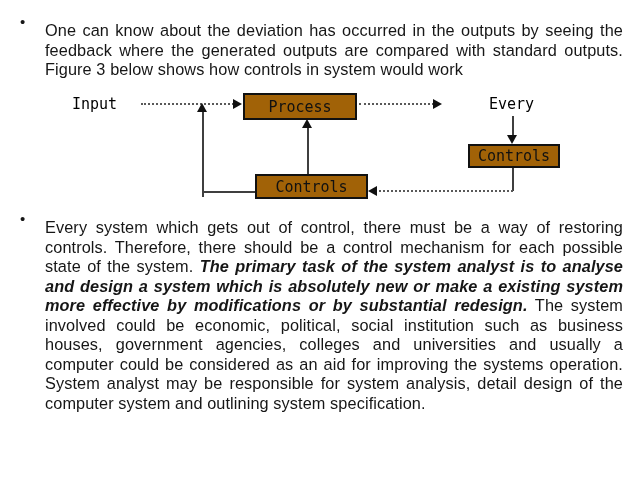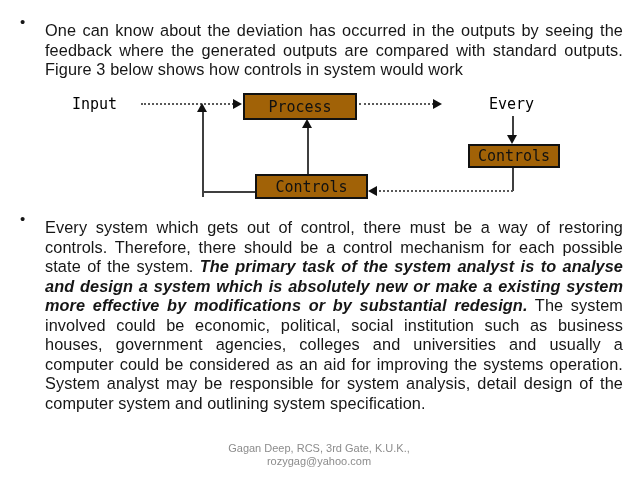--- a/index.html
+++ b/index.html
@@ -153,18 +153,14 @@
     <div class="vline p-left-vline"></div>
     <div class="arr arr-up p-left-arrU"></div>
 
   </div>
 
   <div class="bullet bullet-2">
     <span class="marker">•</span>
     <p><span>Every system which gets out of control, there must be a way of restoring controls. Therefore, there should be a control mechanism for each possible state of the system.  </span><span class="em-seg">The primary task of the system analyst is to analyse and design a system which is absolutely new or make a existing system more effective by modifications or by substantial redesign.</span><span> The system involved could be economic, political, social institution such as business houses, government agencies, colleges and universities and usually a computer could be considered as an aid for improving the systems operation. System analyst may be responsible for system analysis, detail design of the computer system and outlining system specification.</span></p>
   </div>
 
-  <div class="footer">
-    <div>Gagan Deep, RCS, 3rd Gate, K.U.K.,</div>
-    <div>rozygag@yahoo.com</div>
-  </div>
 
 </div>
 
 </body></html>

